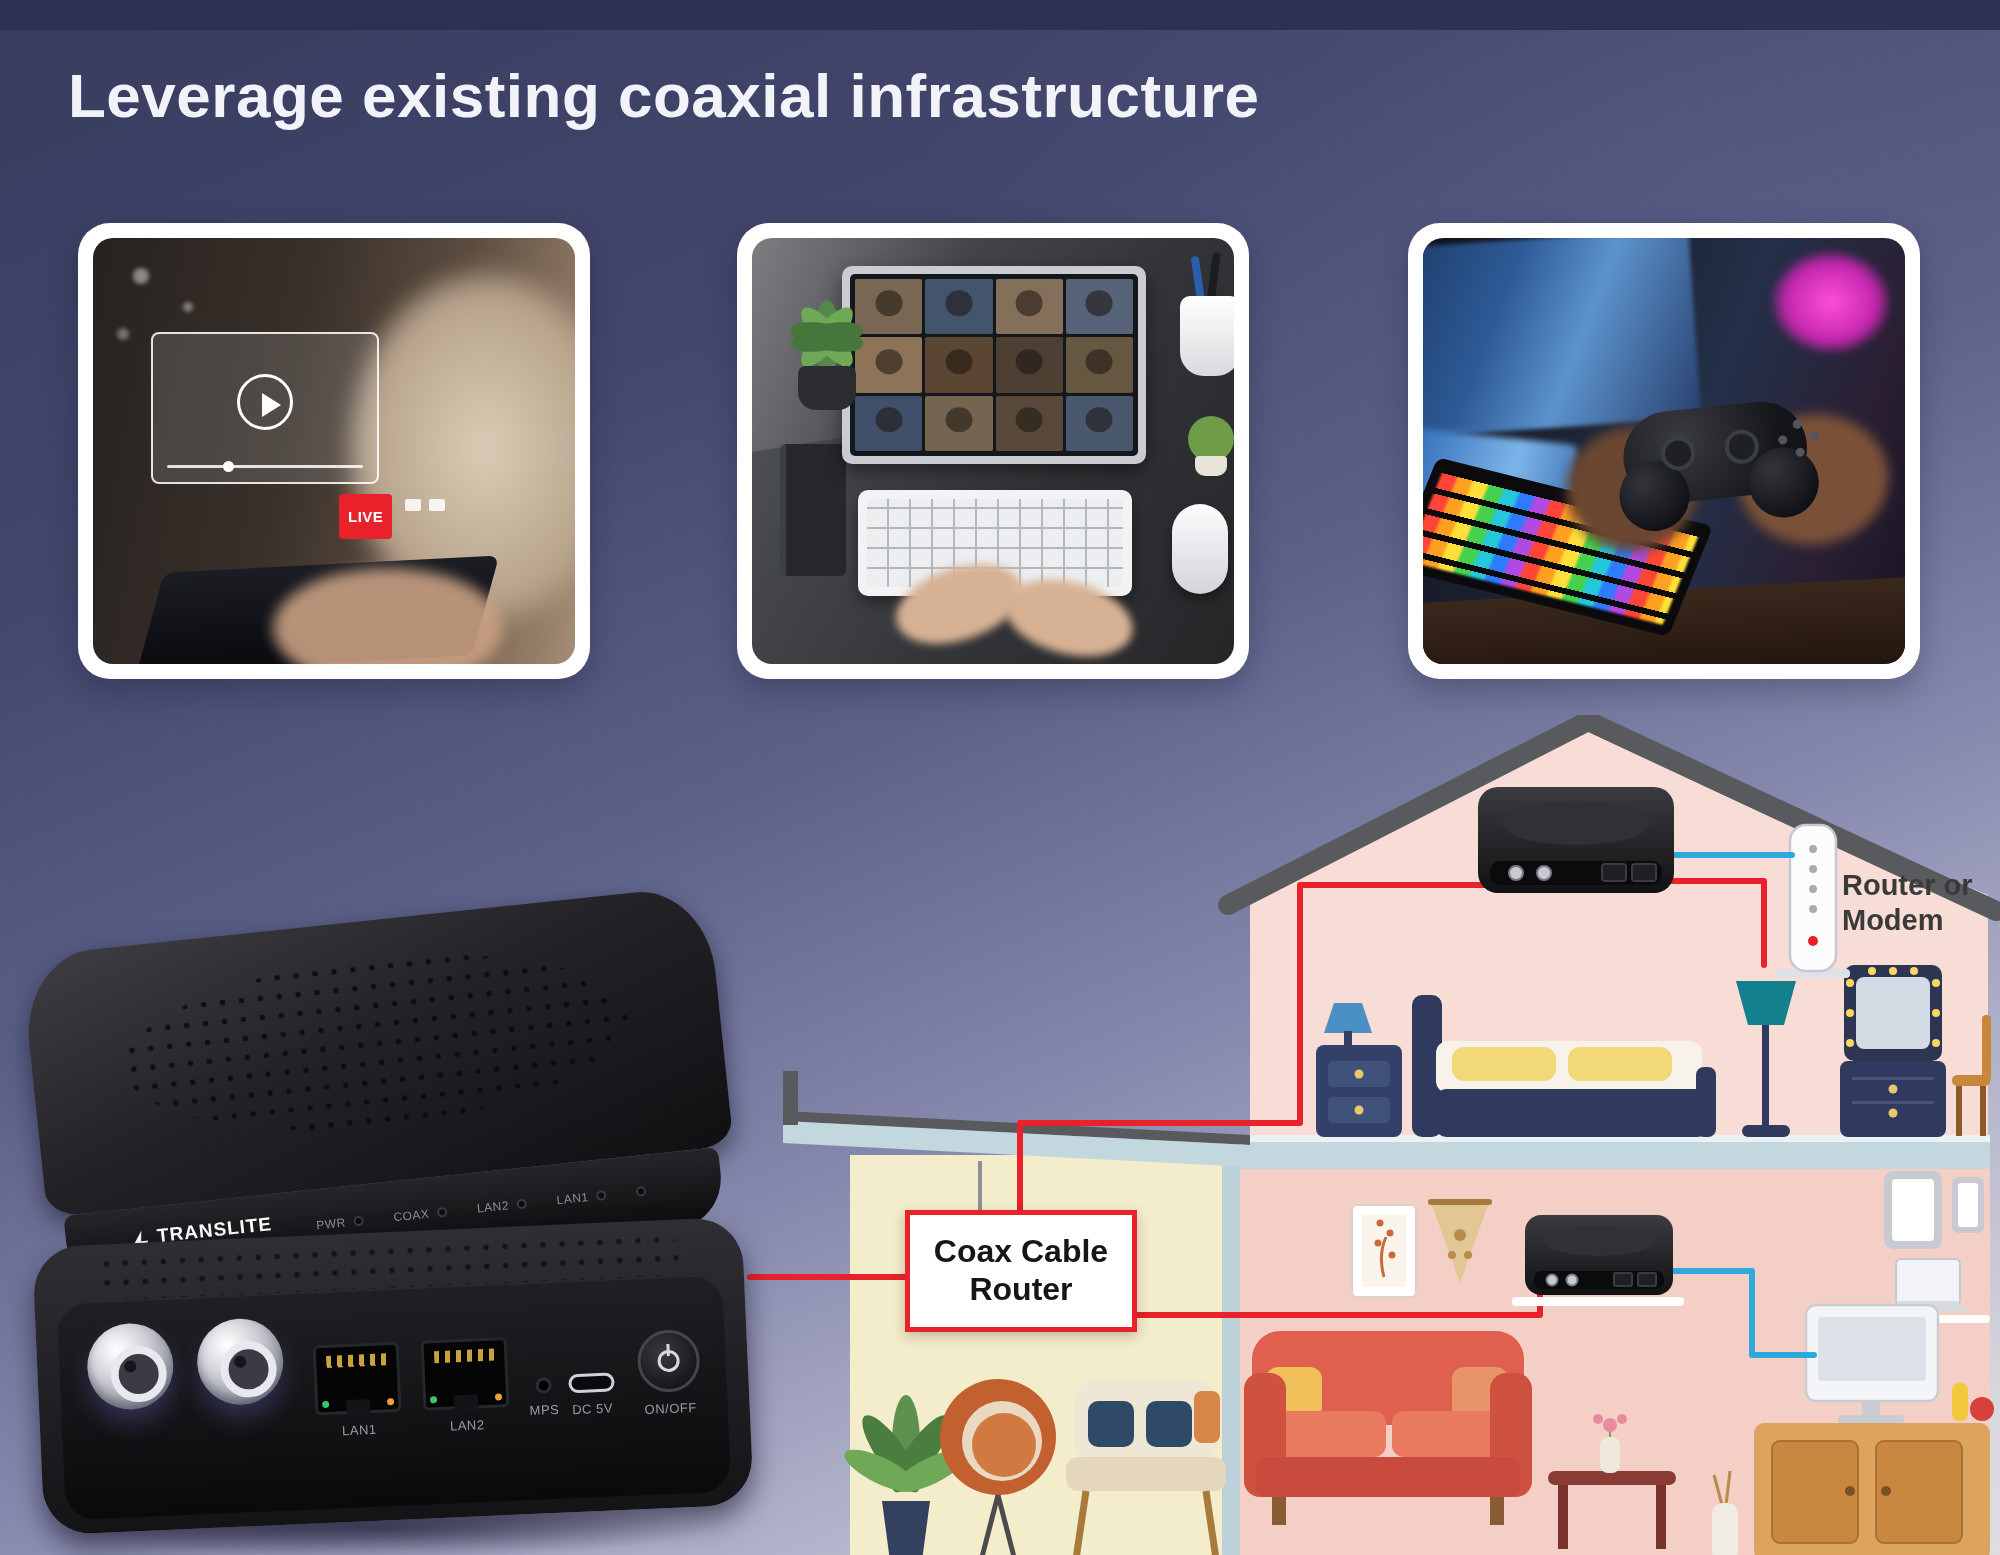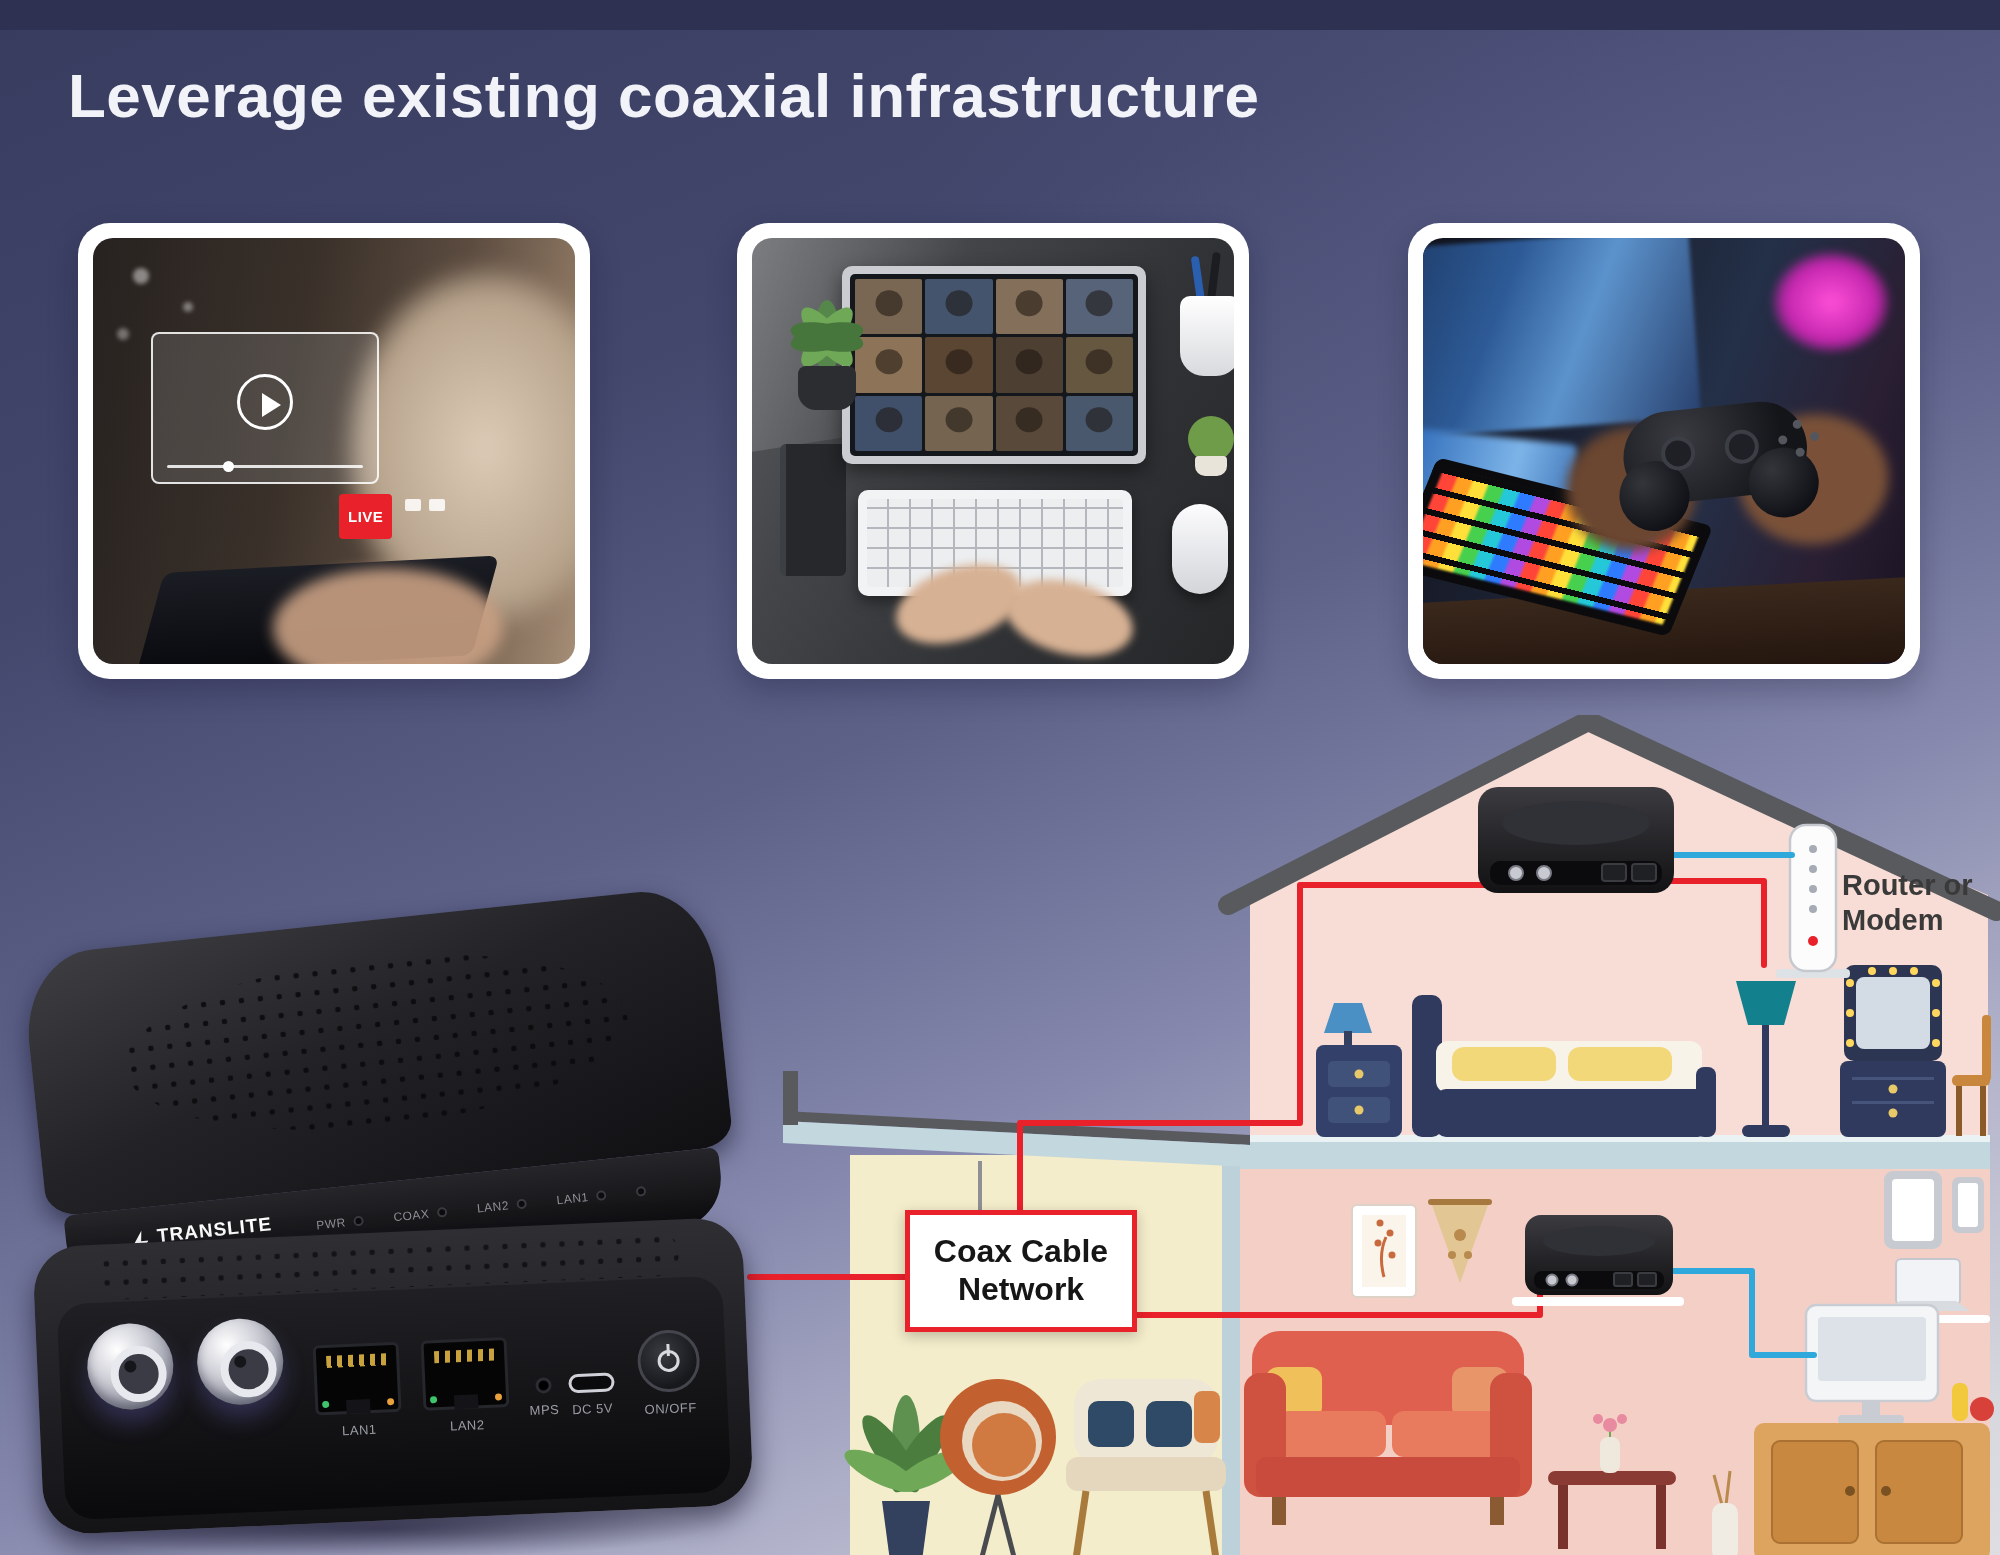--- a/index.html
+++ b/index.html
@@ -462,21 +462,21 @@
       <rect x="934" y="556" width="130" height="18" rx="8" fill="#0b0b0d"></rect>
       <circle cx="952" cy="565" r="5.5" fill="#c9cad1" stroke="#787a84" stroke-width="2"></circle>
       <circle cx="972" cy="565" r="5.5" fill="#c9cad1" stroke="#787a84" stroke-width="2"></circle>
       <rect x="1014" y="558" width="18" height="13" rx="2" fill="#1e2024" stroke="#3a3c42" stroke-width="2"></rect>
       <rect x="1038" y="558" width="18" height="13" rx="2" fill="#1e2024" stroke="#3a3c42" stroke-width="2"></rect>
     </g>
   </svg>
 
   <div id="coax-box" style="border-color: rgb(232, 33, 42);">
     <span>Coax Cable</span>
-    <span>Network</span>
+    <span>Router</span>
   </div>
   <div id="router-label">
     <span>Router or</span>
     <span>Modem</span>
   </div>
 
   <div id="device-shot">
     <div class="shadow"></div>
 
     <div class="unit-top-wrap">

